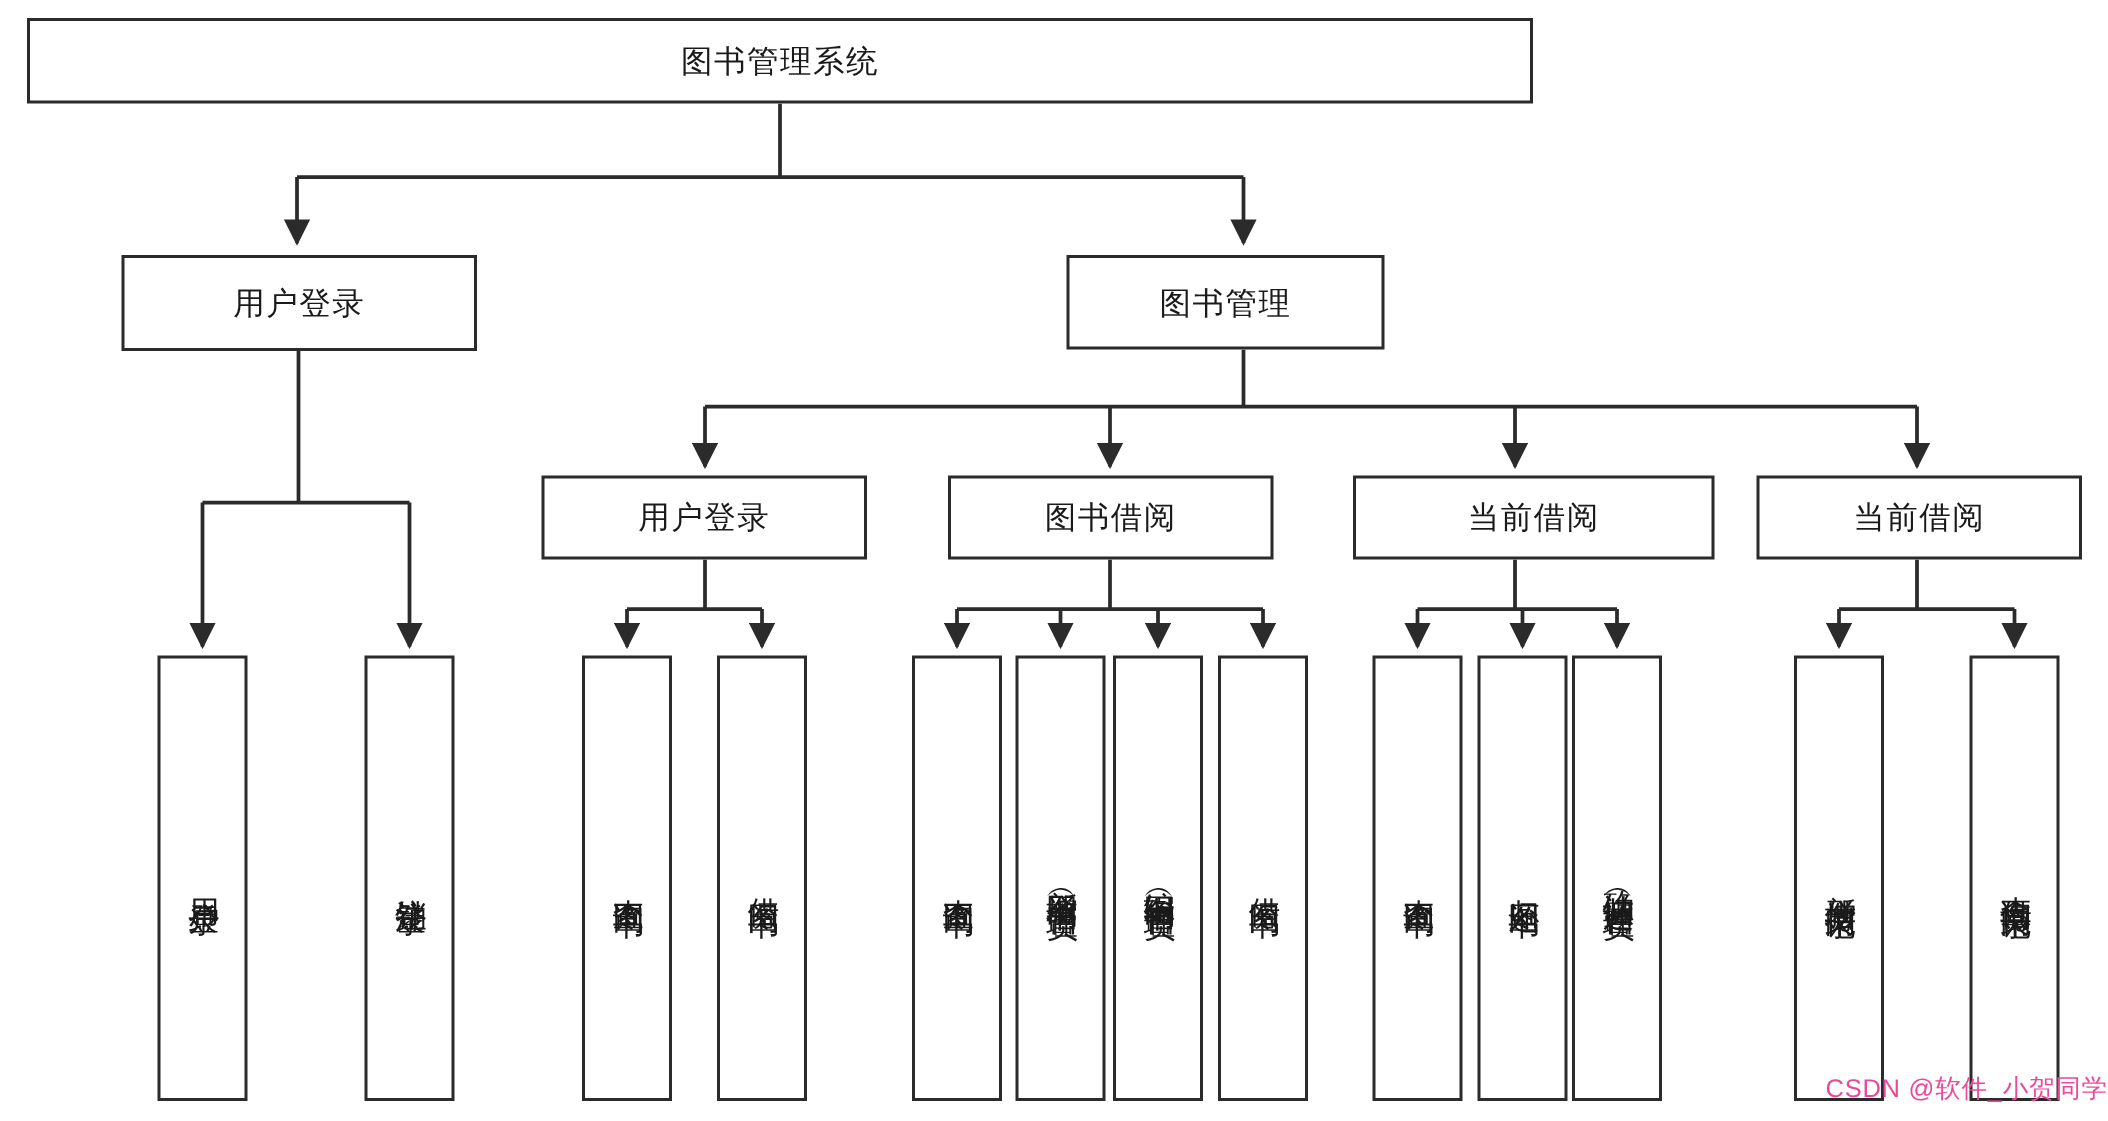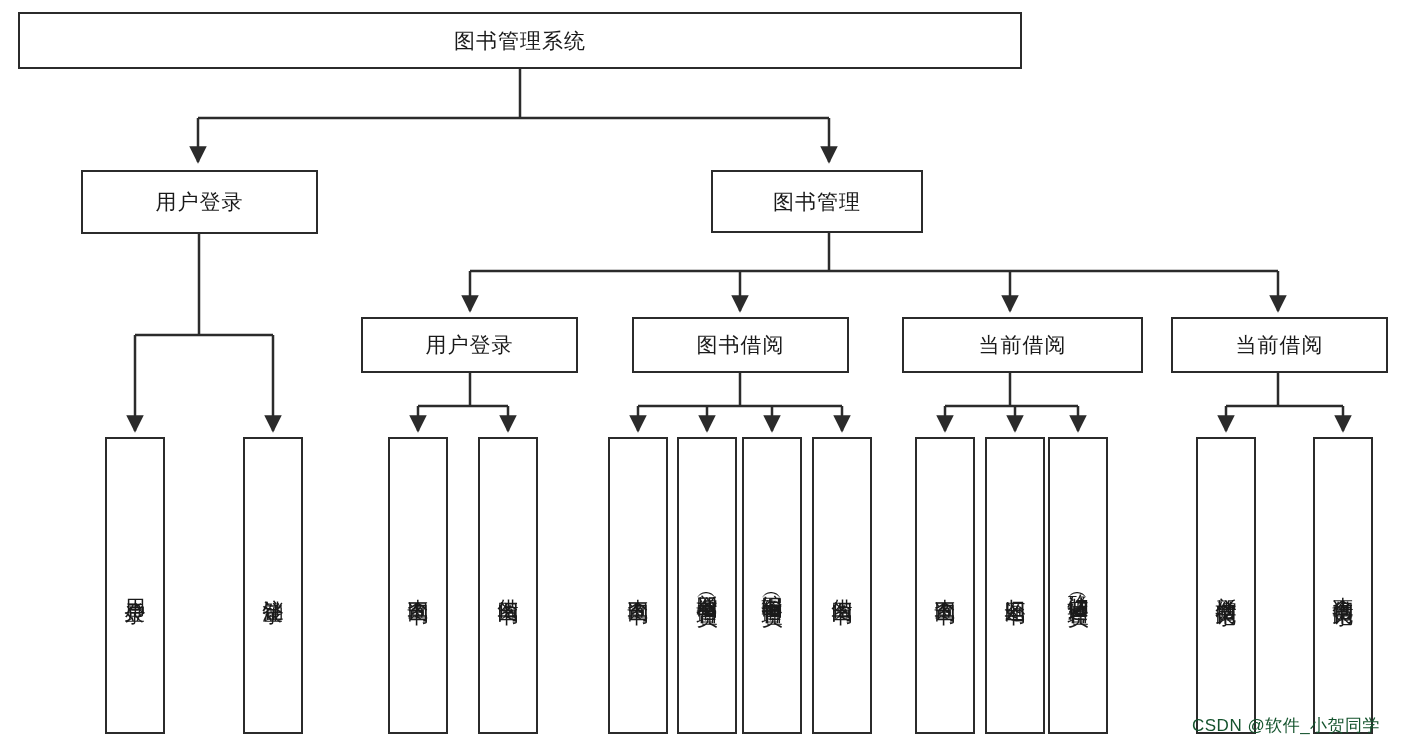--- a/index.html
+++ b/index.html
@@ -43,24 +43,24 @@
   #edges {
     position: absolute;
     left: 0;
     top: 0;
     width: 1405px;
     height: 747px;
     pointer-events: none;
   }
   #watermark {
     position: absolute;
-    left: 1192px;
+    left: 1217px;
     top: 714px;
     font-size: 17px;
-    color: #14532d;
+    color: #ec4899;
     white-space: nowrap;
     letter-spacing: 0.5px;
   }
 </style>
 </head>
 <body>
 
 <div id="canvas">
 
   <svg id="edges" viewBox="0 0 1405 747">

